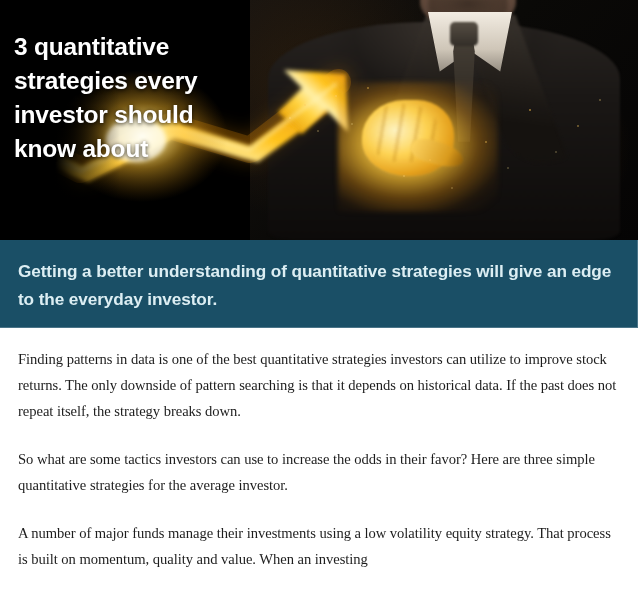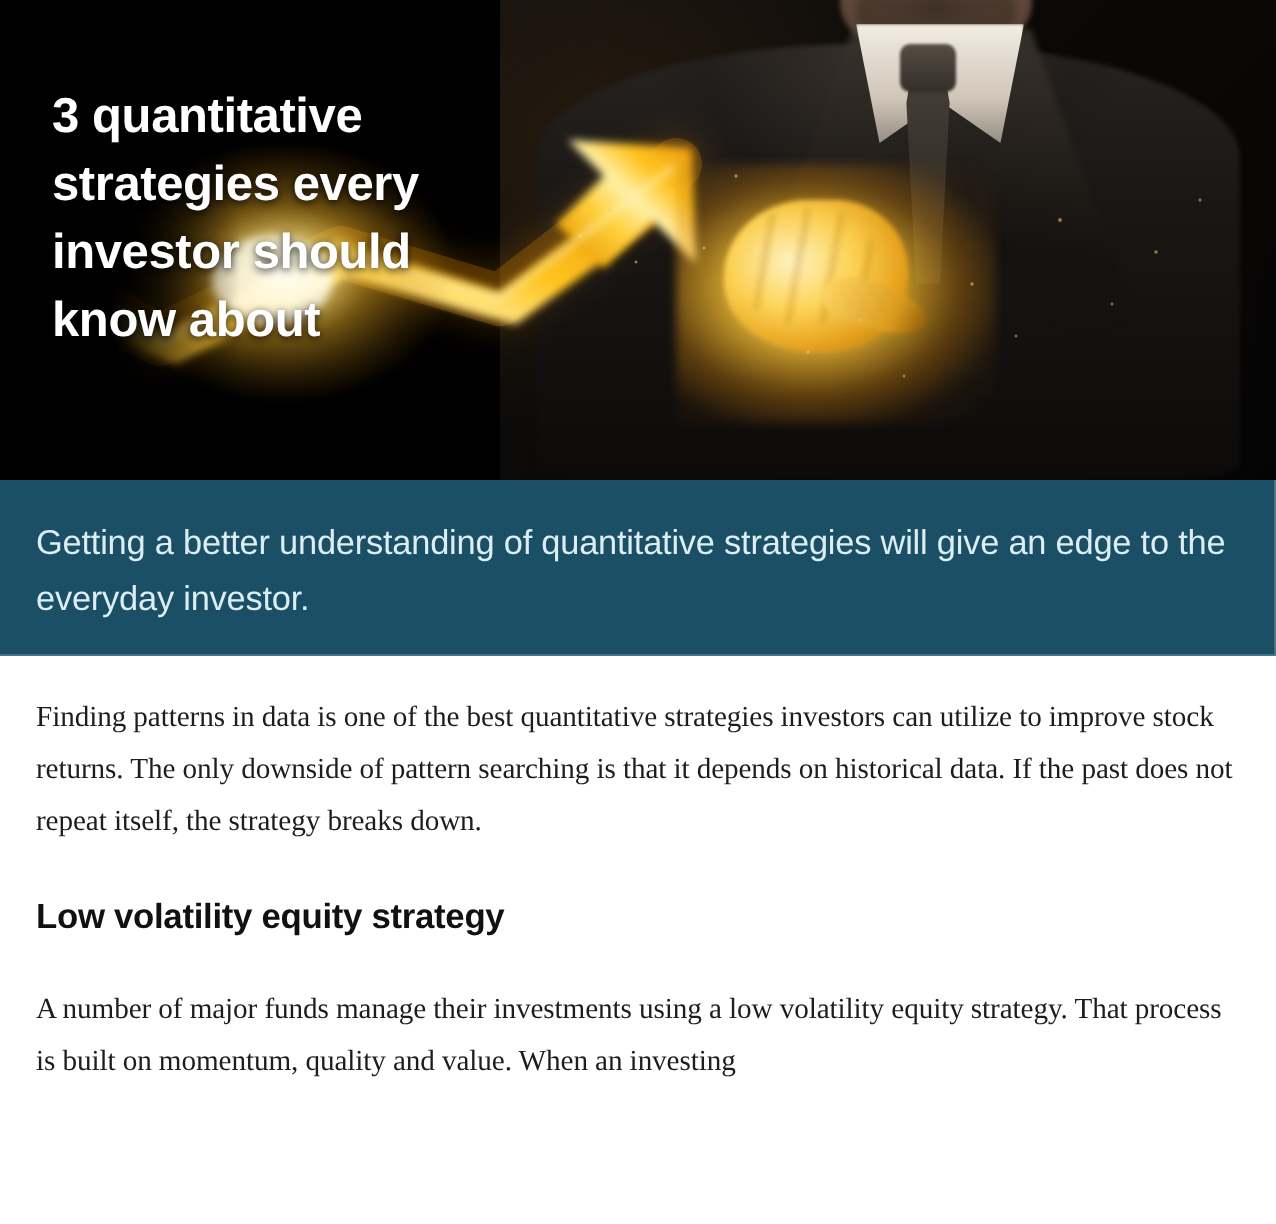--- a/index.html
+++ b/index.html
@@ -230,21 +230,21 @@
     height: 240px;
     background: linear-gradient(90deg, #000 0%, #000 46%, rgba(0,0,0,0) 100%);
     pointer-events: none;
   }
 
   .hero-title {
     position: absolute;
     left: 10px;
     top: 26px;
     width: 240px;
-    margin: 16px;
+    margin: 4px;
     color: #ffffff;
     font-size: 24.5px;
     font-weight: bold;
     line-height: 34px;
     letter-spacing: -0.2px;
     z-index: 6;
     text-shadow: 0 1px 4px rgba(0,0,0,0.85);
   }
 
   
@@ -258,21 +258,21 @@
     border-bottom: 1px solid #4a7488;
   }
   .teal-text {
     position: absolute;
     left: 18px;
     top: 17px;
     width: 600px;
     margin: 0;
     color: #dceef3;
     font-size: 17.2px;
-    font-weight: normal;
+    font-weight: bold;
     line-height: 28px;
     letter-spacing: -0.1px;
   }
 
   
   .article {
     position: relative;
     padding: 18px 18px 0 18px;
     background: #ffffff;
   }
@@ -366,19 +366,19 @@
     <h1 class="hero-title">3 quantitative strategies every investor should know about</h1>
   </div>
 
   <div class="teal-band">
     <p class="teal-text">Getting a better understanding of quantitative strategies will give an edge to the everyday investor.</p>
   </div>
 
   <div class="article">
     <p>Finding patterns in data is one of the best quantitative strategies investors can utilize to improve stock returns. The only downside of pattern searching is that it depends on historical data. If the past does not repeat itself, the strategy breaks down.</p>
 
-
-    <h2>Low volatility equity strategy</h2>
+    <p>So what are some tactics investors can use to increase the odds in their favor? Here are three simple quantitative strategies for the average investor.</p>
+
 
     <p class="last">A number of major funds manage their investments using a low volatility equity strategy. That process is built on momentum, quality and value. When an investing</p>
   </div>
 
 </div>
 
 </body></html>

